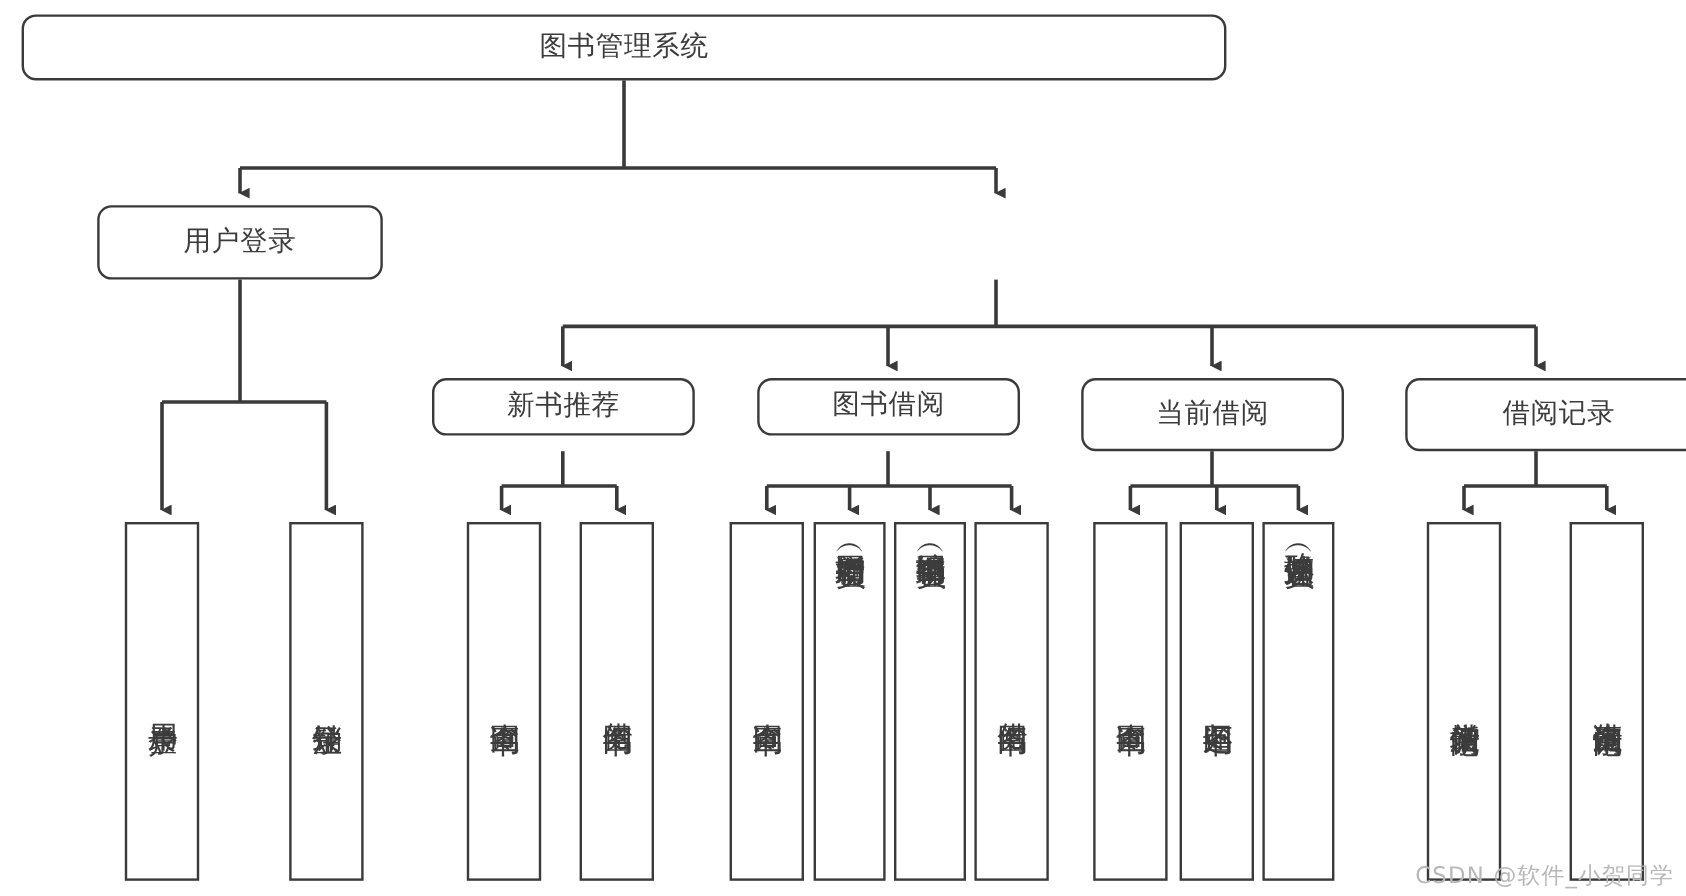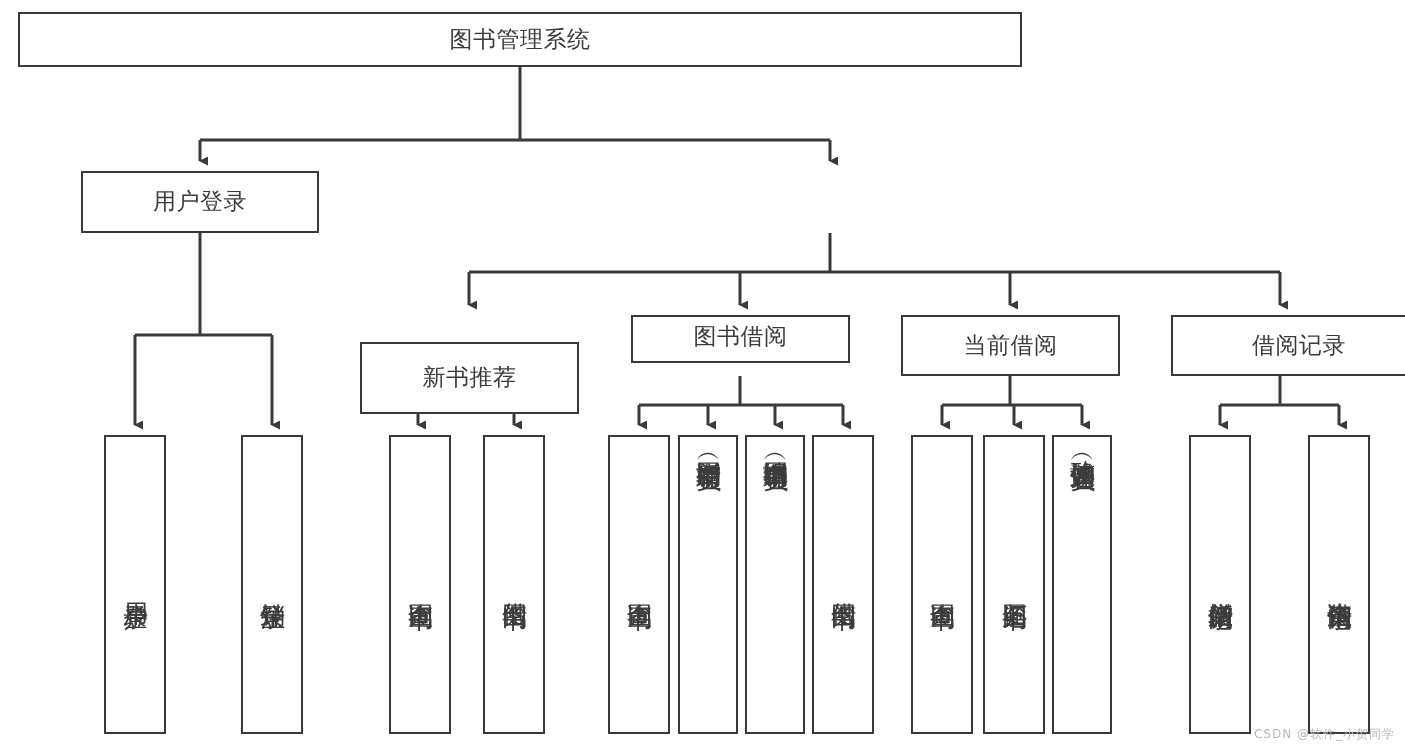--- a/index.html
+++ b/index.html
@@ -31,20 +31,21 @@
     background: #ffffff;
     display: flex;
     align-items: center;
     justify-content: center;
     color: #3c3c3c;
   }
   .node-h {
     font-size: 23px;
     letter-spacing: 0.5px;
     line-height: 1.2;
+    border-radius: 12px;
   }
   .node-root {
     font-size: 23px;
   }
   .node-v {
     writing-mode: vertical-rl;
     text-orientation: upright;
     font-size: 25px;
     line-height: 1.22;
     letter-spacing: 1px;
@@ -57,21 +58,21 @@
   }
   .vtext {
     writing-mode: vertical-rl;
     text-orientation: upright;
     display: block;
   }
   #watermark {
     position: absolute;
     right: 10px;
     bottom: 4px;
-    font-size: 12px;
+    font-size: 19px;
     color: #b8b8b8;
     letter-spacing: 1px;
     white-space: nowrap;
   }
 </style>
 </head>
 <body>
 
 <div id="diagram-root">
 
@@ -127,21 +128,21 @@
   </svg>
 
   <div class="node node-h node-root" style="left:18px; top:12px; width:1004px; height:55px;">
     <span>图书管理系统</span>
   </div>
 
   <div class="node node-h" style="left:81px; top:171px; width:238px; height:62px;">
     <span>用户登录</span>
   </div>
 
-  <div class="node node-h" style="left:360px; top:315px; width:219px; height:72px;margin-top:27px;">
+  <div class="node node-h" style="left:360px; top:315px; width:219px; height:48px;">
     <span>新书推荐</span>
   </div>
   <div class="node node-h" style="left:631px; top:315px; width:219px; height:48px;font-family:Liberation Mono, monospace;">
     <span>图书借阅</span>
   </div>
   <div class="node node-h" style="left:901px; top:315px; width:219px; height:61px;text-align:right;">
     <span>当前借阅</span>
   </div>
   <div class="node node-h" style="left:1171px; top:315px; width:256px; height:61px;">
     <span>借阅记录</span>

